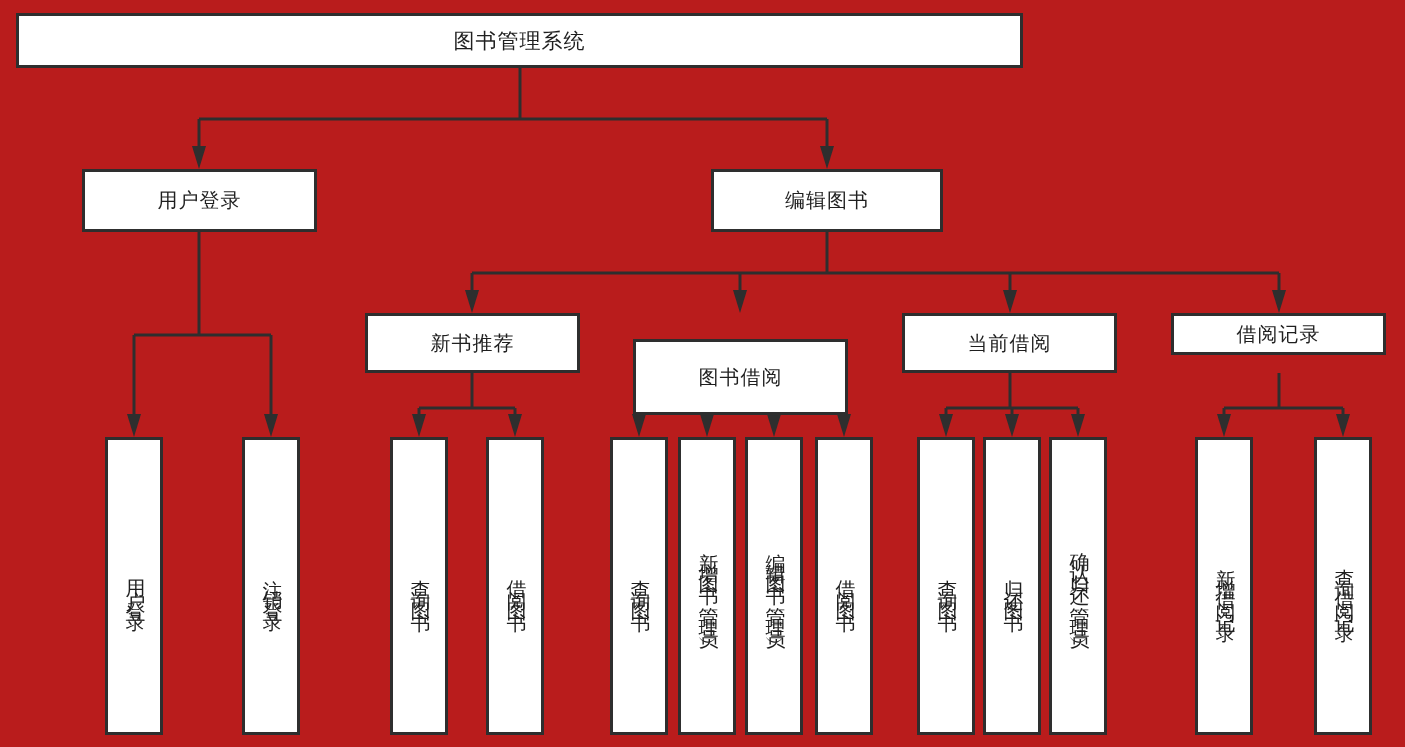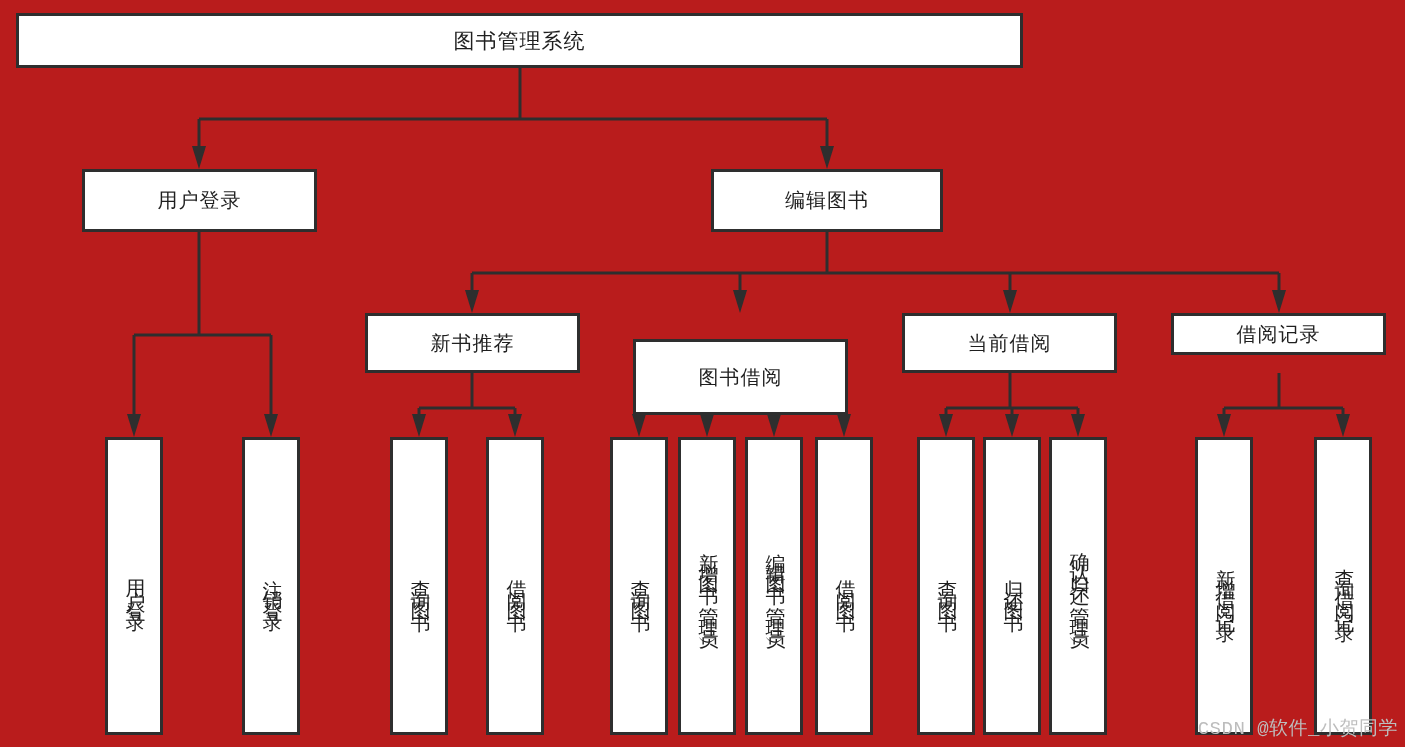--- a/index.html
+++ b/index.html
@@ -162,15 +162,14 @@
   <div class="box v" style="left:745px; top:437px; width:58px; height:298px;">编辑图书（管理员）</div>
   <div class="box v" style="left:815px; top:437px; width:58px; height:298px;">借阅图书</div>
 
   <div class="box v" style="left:917px; top:437px; width:58px; height:298px;">查询图书</div>
   <div class="box v" style="left:983px; top:437px; width:58px; height:298px;">归还图书</div>
   <div class="box v" style="left:1049px; top:437px; width:58px; height:298px;">确认归还（管理员）</div>
 
   <div class="box v" style="left:1195px; top:437px; width:58px; height:298px;">新增借阅记录</div>
   <div class="box v" style="left:1314px; top:437px; width:58px; height:298px;">查询借阅记录</div>
 
-  <div class="watermark">CSDN @软件_小贺同学</div>
 
 </div>
 
 </body></html>

